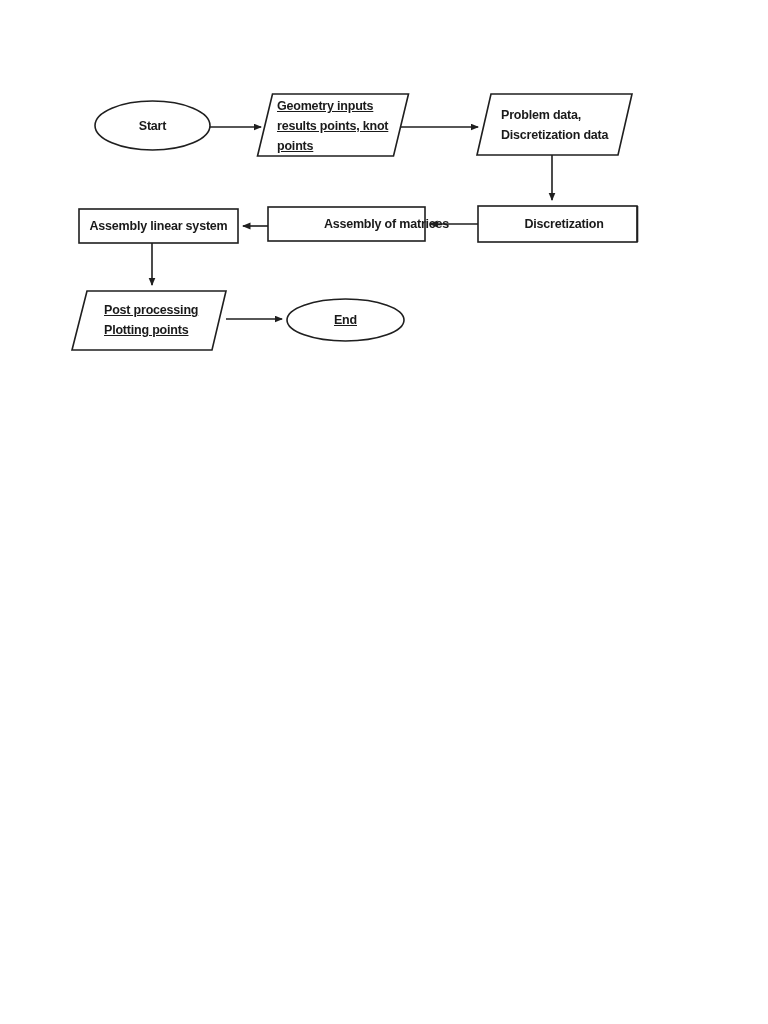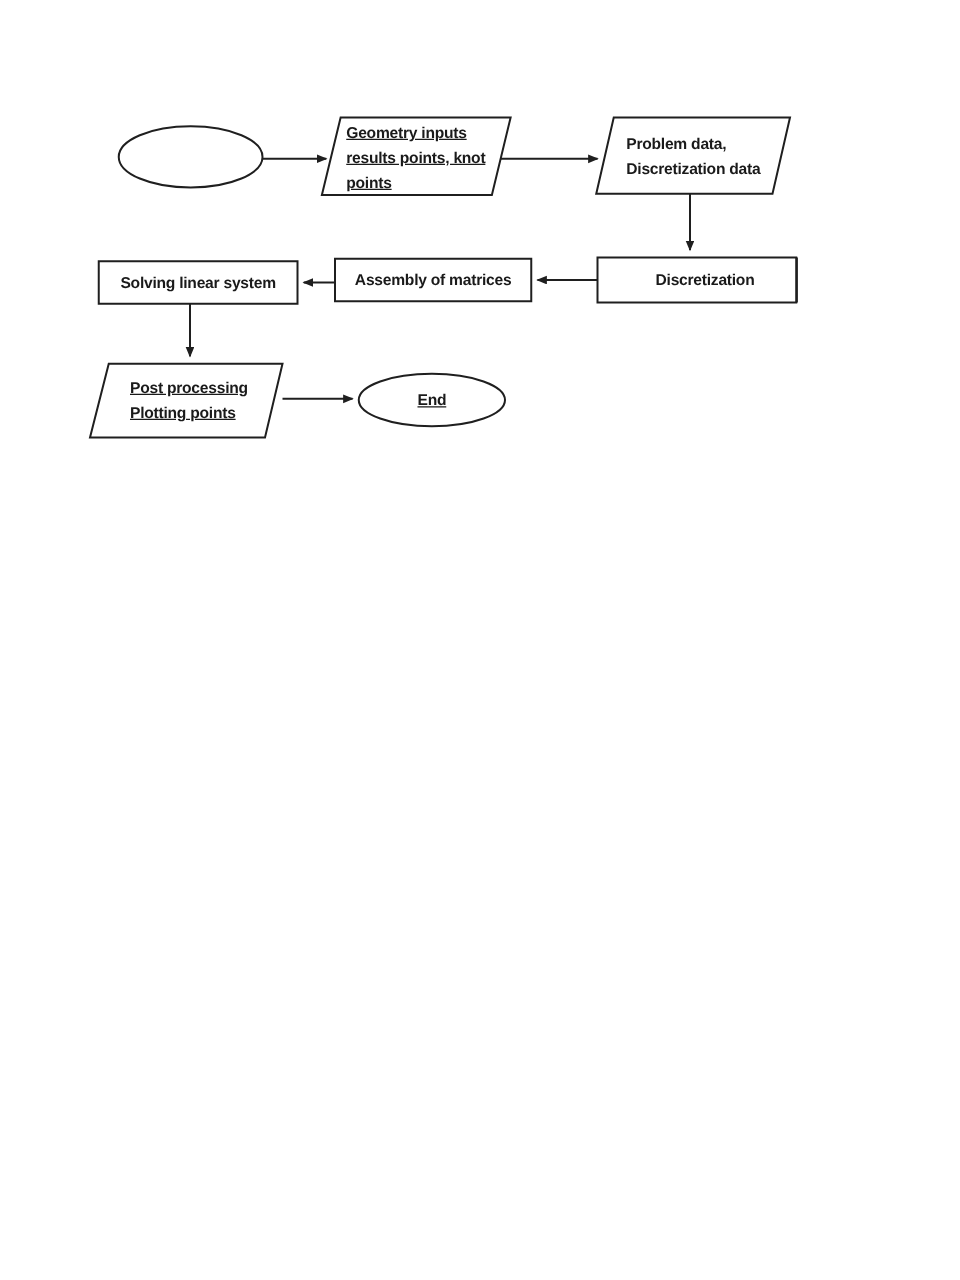--- a/index.html
+++ b/index.html
@@ -65,37 +65,38 @@
       <polygon points="491,94 632,94 618,155 477,155"></polygon>
       <rect x="478" y="206" width="159" height="36"></rect>
       <line x1="637.5" y1="206" x2="637.5" y2="242"></line>
       <rect x="268" y="207" width="157" height="34"></rect>
       <rect x="79" y="209" width="159" height="34"></rect>
       <polygon points="87,291 226,291 212,350 72,350"></polygon>
       <ellipse cx="345.5" cy="320" rx="58.5" ry="21"></ellipse>
     </g>
   </svg>
 
+  <div class="node-label centered" style="left:95px; top:101px; width:115px; height:49px;">Start</div>
 
   <div class="node-label multiline" style="left:277px; top:96px;text-decoration:underline;">
     <span>Geometry inputs</span>
     <span>results points, knot</span>
     <span>points</span>
   </div>
 
   <div class="node-label multiline" style="left:501px; top:105px;">
     <span>Problem data,</span>
     <span>Discretization data</span>
   </div>
 
   <div class="node-label centered" style="left:478px; top:206px; width:172px; height:36px;">Discretization</div>
 
-  <div class="node-label centered" style="left:268px; top:207px; width:157px; height:34px;">Assembly of matrices</div>
+  <div class="node-label centered" style="left:268px; top:207px; width:157px; height:34px;padding-left:40px;">Assembly of matrices</div>
 
-  <div class="node-label centered" style="left:79px; top:209px; width:159px; height:34px;">Solving linear system</div>
+  <div class="node-label centered" style="left:79px; top:209px; width:159px; height:34px;">Assembly linear system</div>
 
   <div class="node-label multiline" style="left:104px; top:300px;text-decoration:underline;">
     <span>Post processing</span>
     <span>Plotting points</span>
   </div>
 
   <div class="node-label centered" style="left:287px; top:299px; width:117px; height:42px;text-decoration:underline;">End</div>
 
 </div>
 

